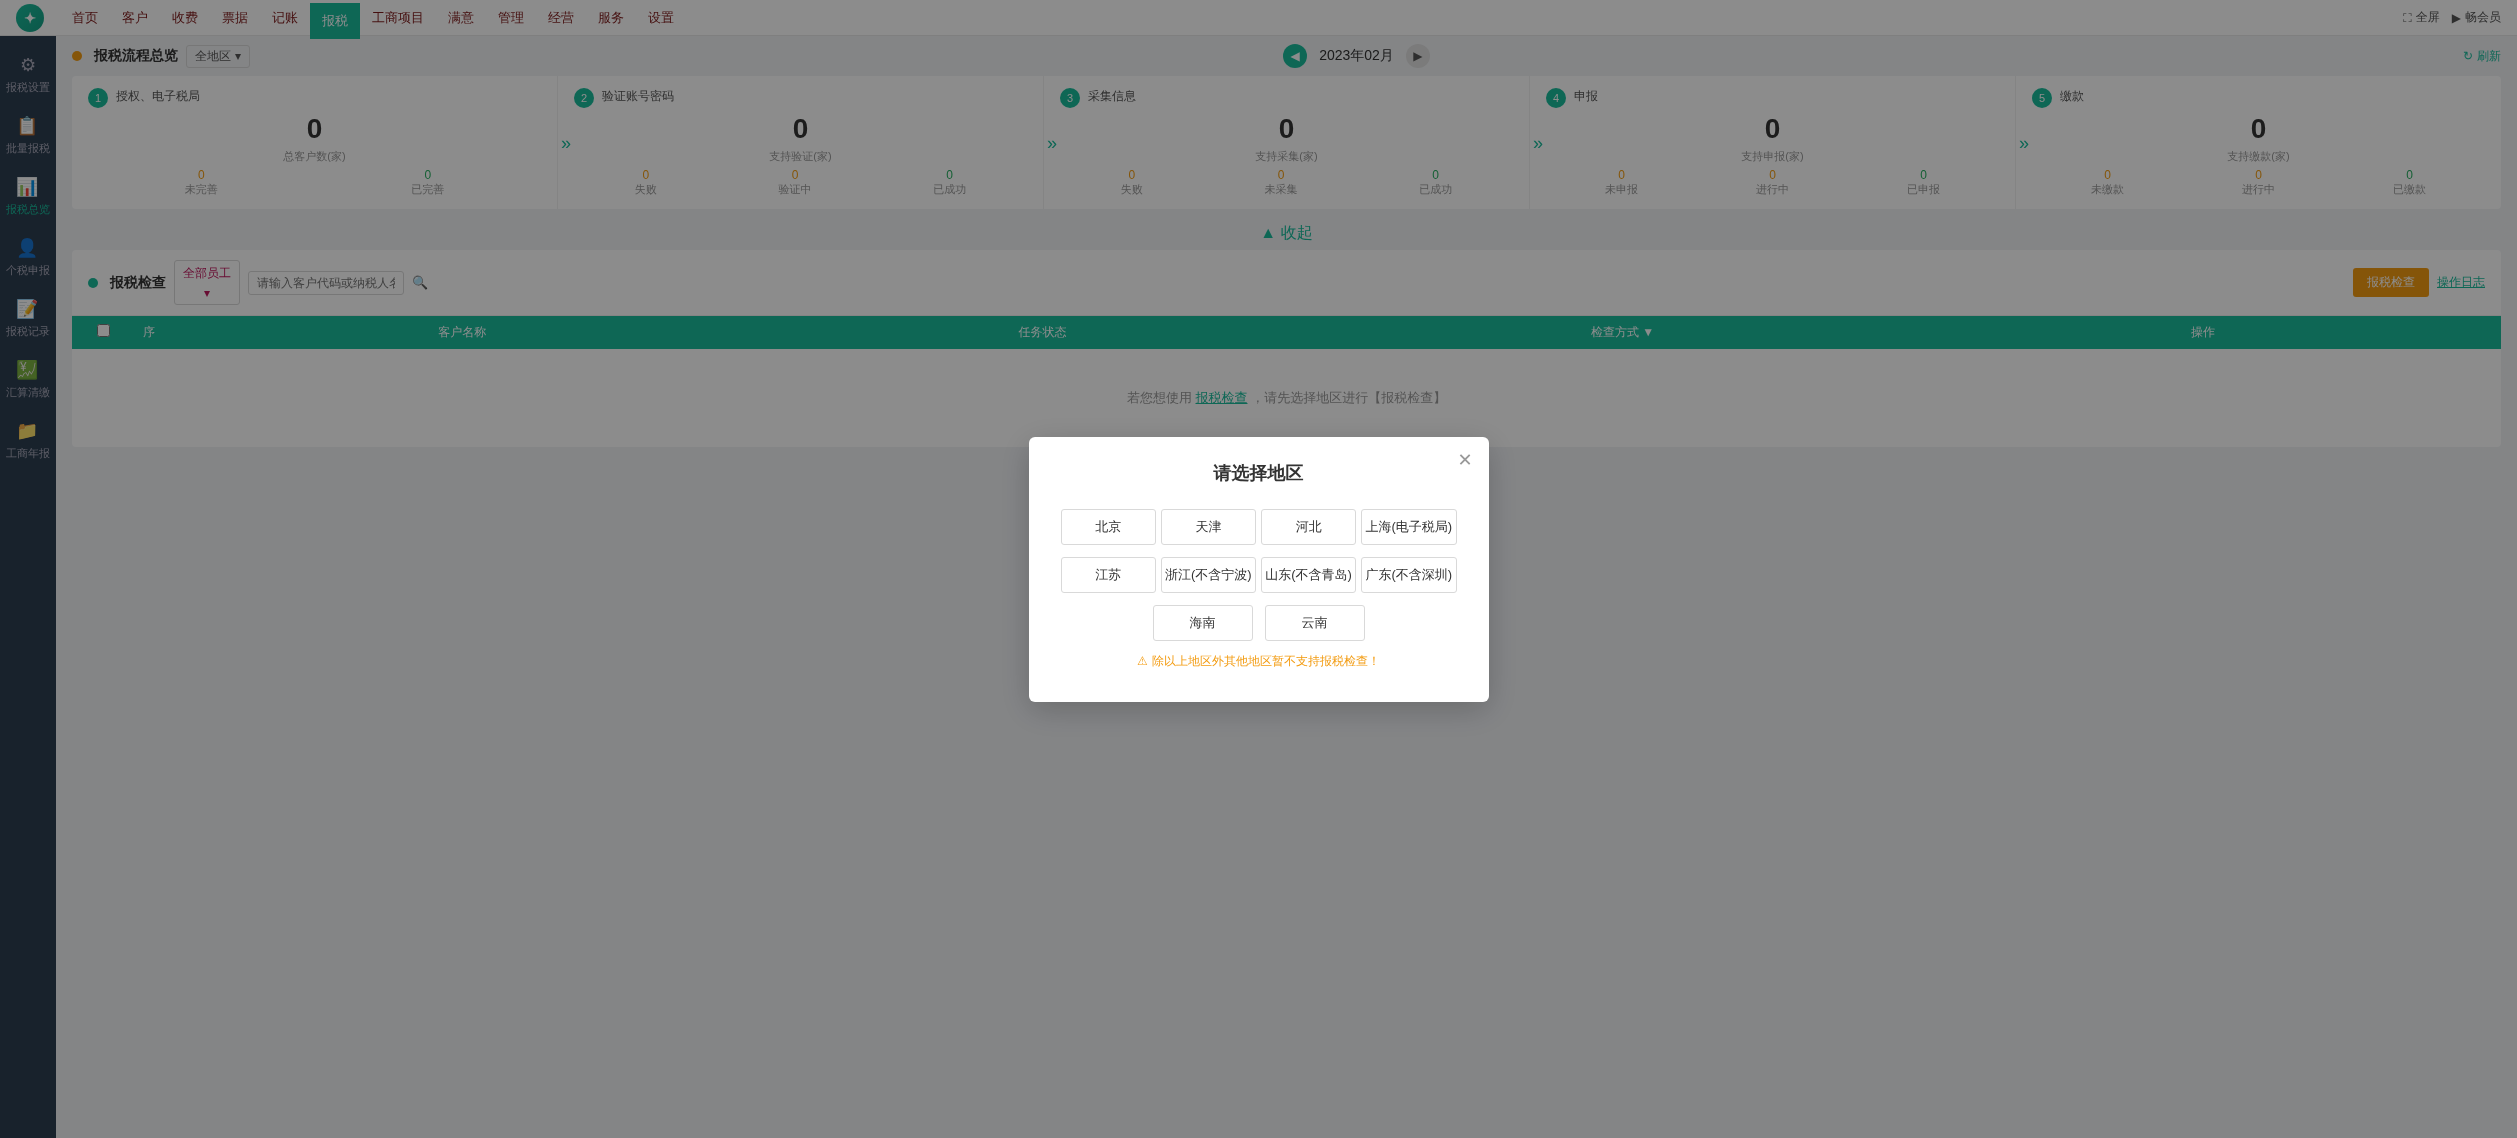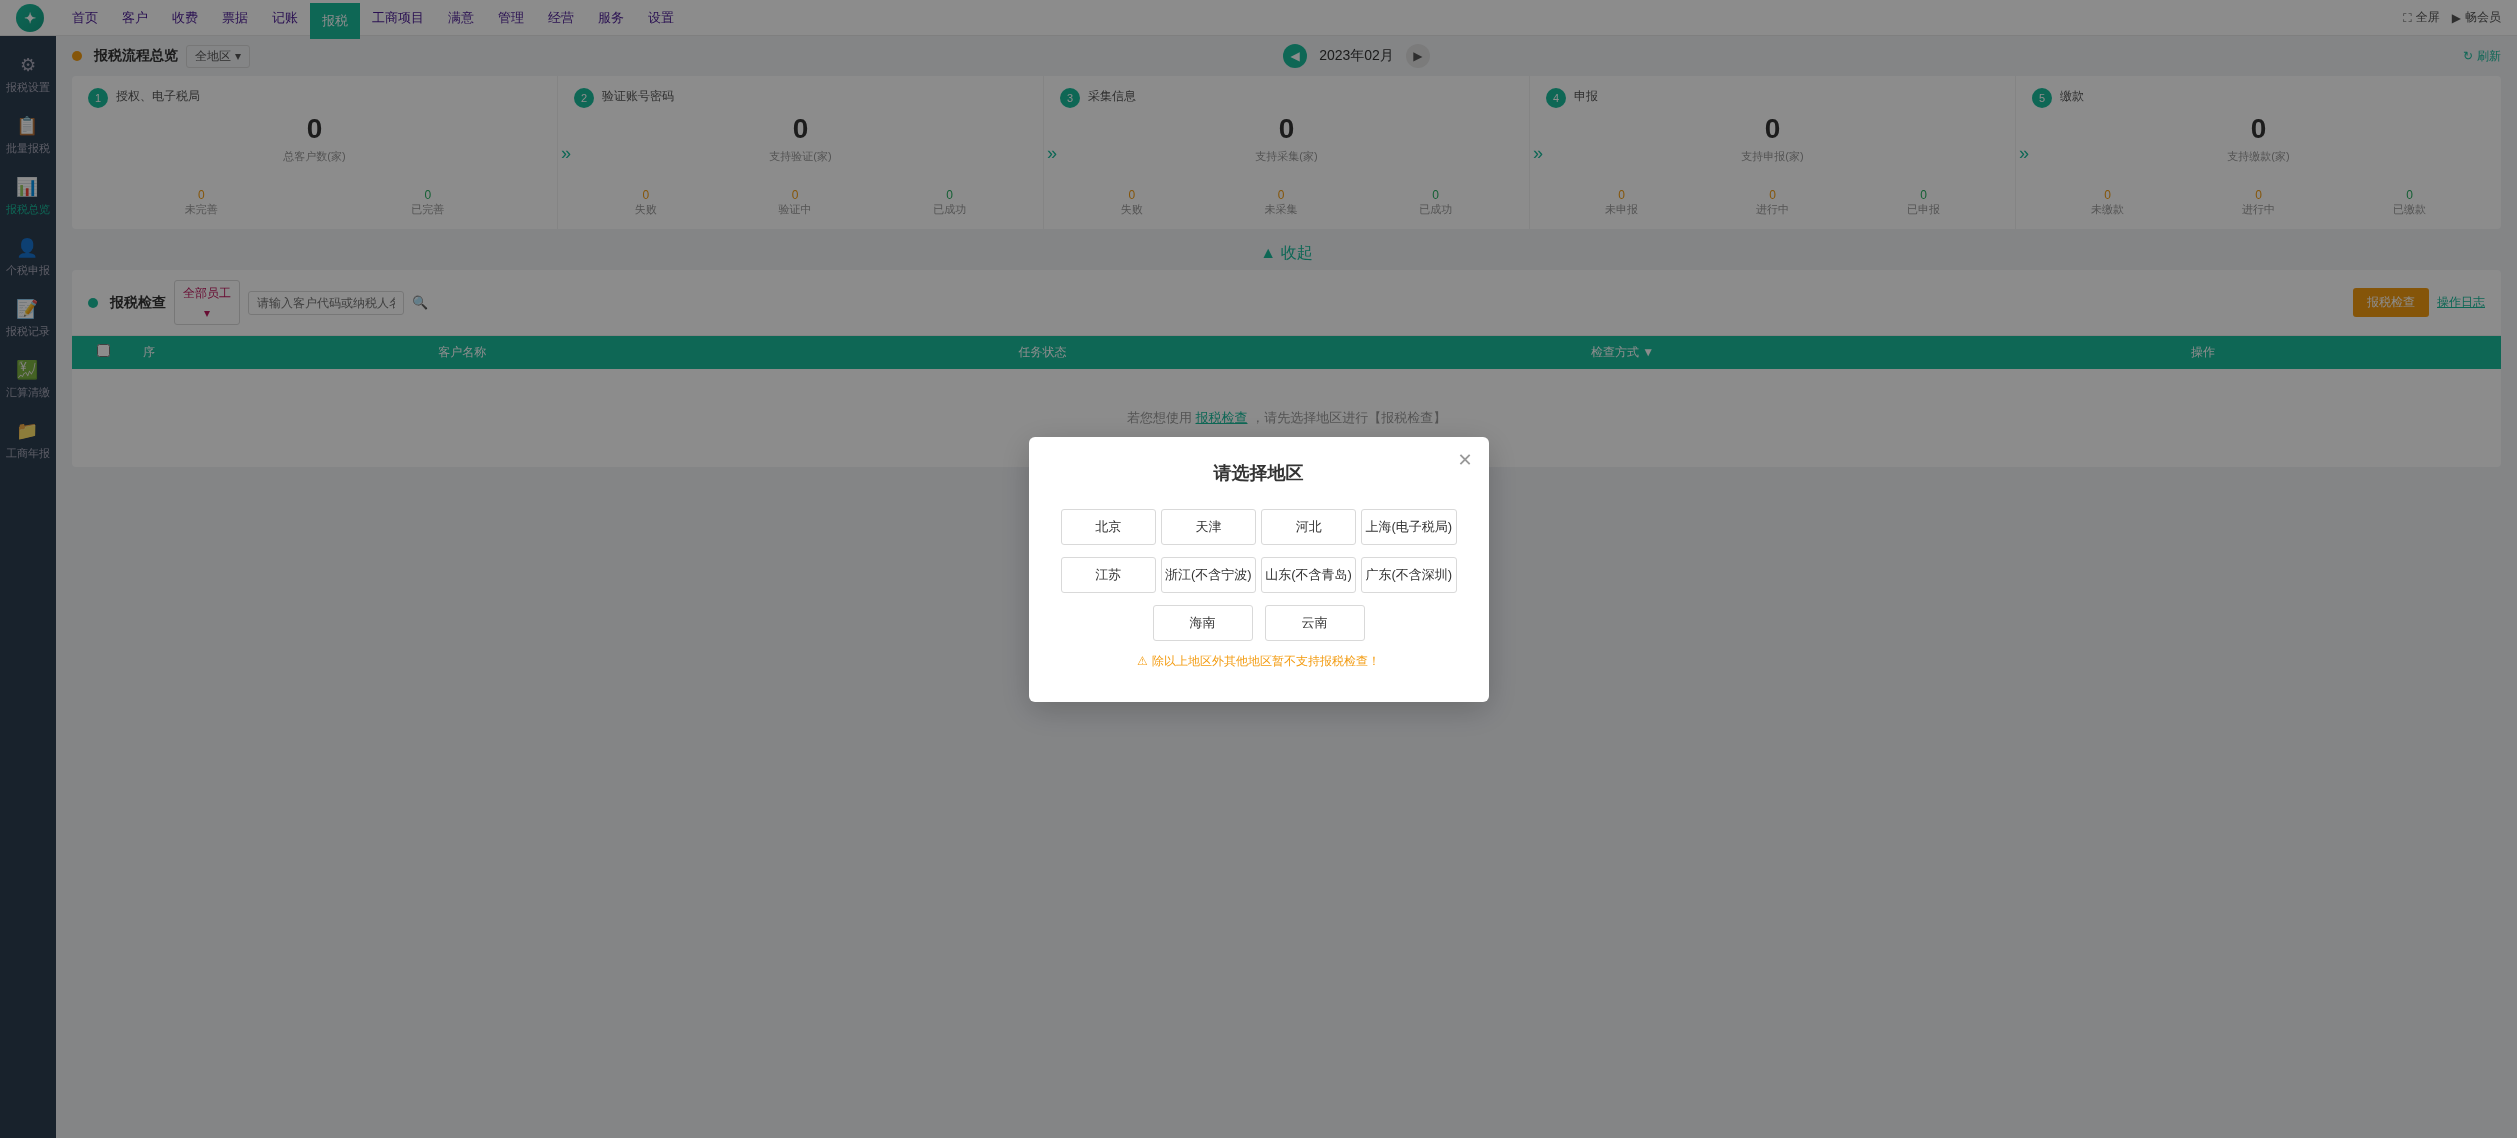--- a/index.html
+++ b/index.html
@@ -25,21 +25,21 @@
       color: white; font-size: 14px; font-weight: bold;
     }
     .top-nav-items {
       display: flex; align-items: center; flex: 1;
     }
     .top-nav-item {
       padding: 0 12px;
       height: 36px;
       display: flex; align-items: center;
       cursor: pointer;
-      color: #4c1d95;
+      color: #7f1d1d;
       font-size: 13px;
     }
     .top-nav-item.active {
       background: #1abc9c;
       color: white;
       margin-top: 6px;
     }
     .top-nav-right {
       display: flex; align-items: center; gap: 12px;
     }
@@ -153,21 +153,21 @@
       font-size: 28px;
       font-weight: bold;
       color: #333;
       text-align: center;
       margin: 4px 0;
     }
     .process-card-sub {
       font-size: 11px;
       color: #999;
       text-align: center;
-      margin-bottom: 24px;
+      margin-bottom: 4px;
     }
     .process-card-stats {
       display: flex;
       justify-content: space-around;
       font-size: 11px;
     }
     .process-card-stat-item { text-align: center; }
     .process-card-stat-num { color: #f39c12; font-size: 12px; }
     .process-card-stat-num.green { color: #27ae60; }
     .process-card-arrow {

